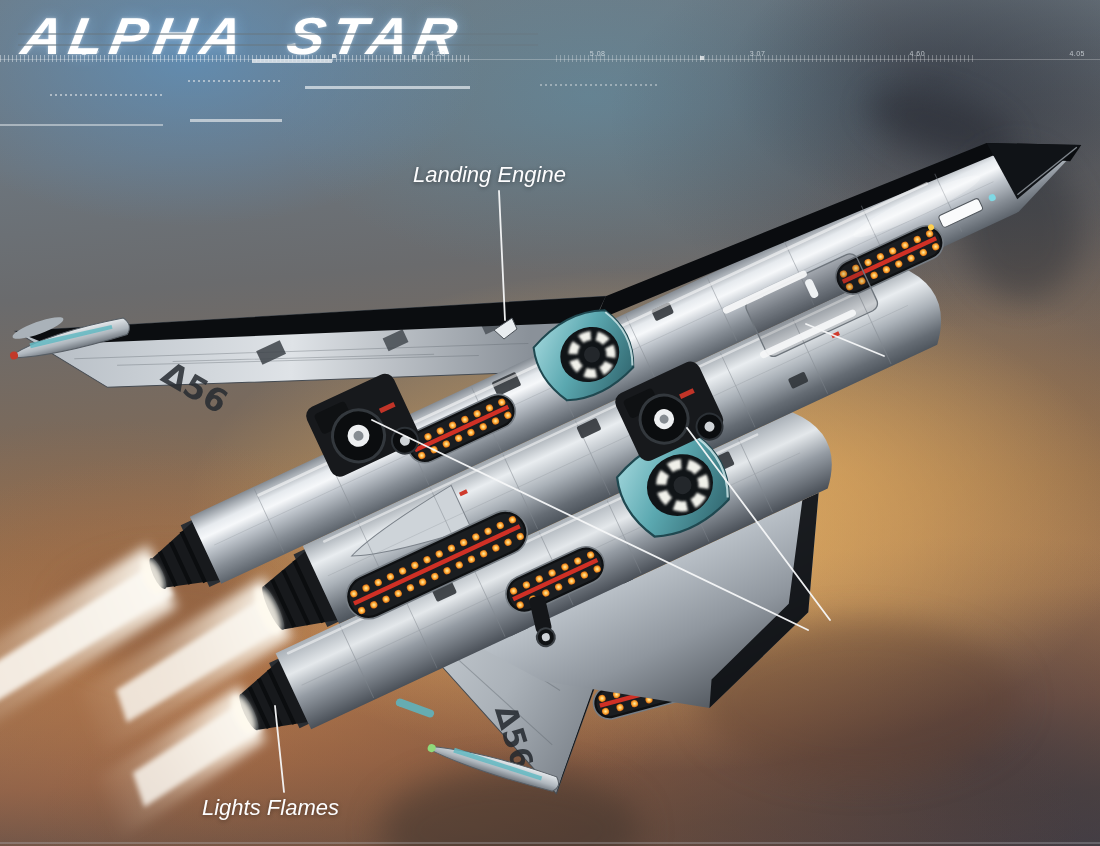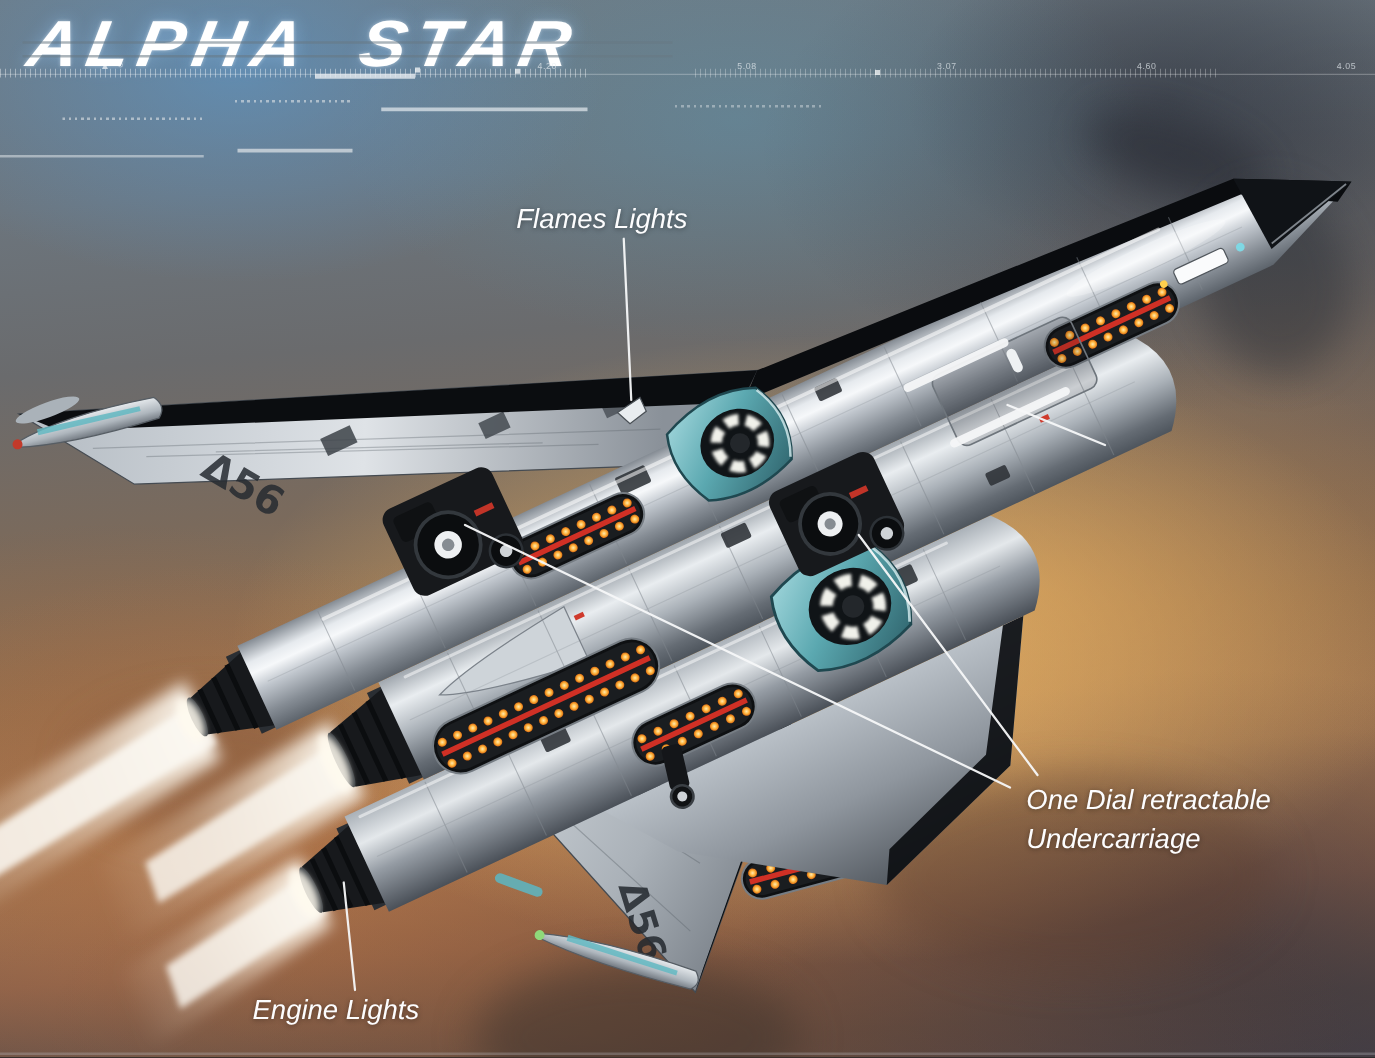--- a/index.html
+++ b/index.html
@@ -466,16 +466,15 @@
     <div class="hud-sq q3"></div>
     <div class="hud-readout">
       <span>4.20</span>
       <span>5.08</span>
       <span>3.07</span>
       <span>4.60</span>
       <span>4.05</span>
     </div>
   </div>
 
-  <div class="callout lbl-landing">Flames Lights</div>
-  <div class="callout lbl-under">One Dial retractable Undercarriage</div>
-  <div class="callout lbl-engine">Engine Lights</div>
+  <div class="callout lbl-landing">Landing Engine</div>
+  <div class="callout lbl-engine">Lights Flames</div>
 </div>
 
 </body></html>

